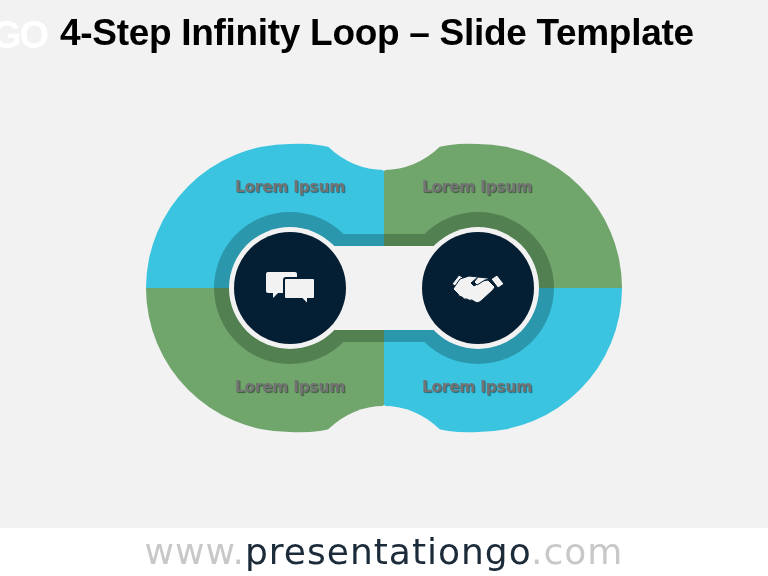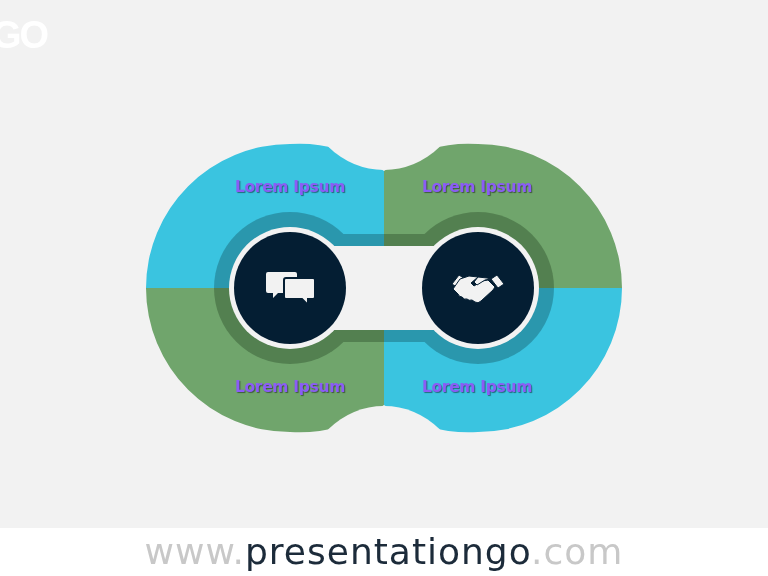--- a/index.html
+++ b/index.html
@@ -17,38 +17,39 @@
   }
   .title {
     position: absolute; left: 60px; top: 12px;
     font-family: "Liberation Sans", sans-serif; font-weight: bold;
     font-size: 37px; color: #000000; white-space: nowrap; letter-spacing: -0.3px;
   }
   svg.diagram { position: absolute; left: 0; top: 0; }
   .label {
     position: absolute; width: 180px; text-align: center;
     font-family: "DejaVu Sans", sans-serif; font-weight: bold;
-    font-size: 15.5px; color: #8b5cf6;
+    font-size: 15.5px; color: #737373;
     text-shadow: 1px 1px 1px rgba(0,0,0,0.45);
     letter-spacing: -0.3px;
   }
   .footer {
     position: absolute; left: 0; top: 528px; width: 768px; height: 48px;
     background: #ffffff; text-align: center;
     font-family: "DejaVu Sans", sans-serif; font-size: 36px; line-height: 48px;
     letter-spacing: 1px;
   }
   .footer .light { color: #c8c8c8; font-weight: normal; }
   .footer .dark { color: #1c2b3a; }
 </style>
 </head>
 <body>
 
 <div class="slide">
   <div class="logo-mark">GO</div>
+  <div class="title">4-Step Infinity Loop – Slide Template</div>
 
   <svg class="diagram" width="768" height="528" viewBox="0 0 768 528">
     <defs>
 
       <clipPath id="outerClip">
         <path d="M290,144 A144,144 0 0 0 290,432 A144,144 0 0 0 384,405 A144,144 0 0 0 478,432 A144,144 0 0 0 478,144 A144,144 0 0 0 384,171 A144,144 0 0 0 290,144 Z"></path>
       </clipPath>
       <mask id="notchMask">
         <rect x="0" y="0" width="768" height="528" fill="#fff"></rect>
         <circle cx="384" cy="92" r="78" fill="#000"></circle>

